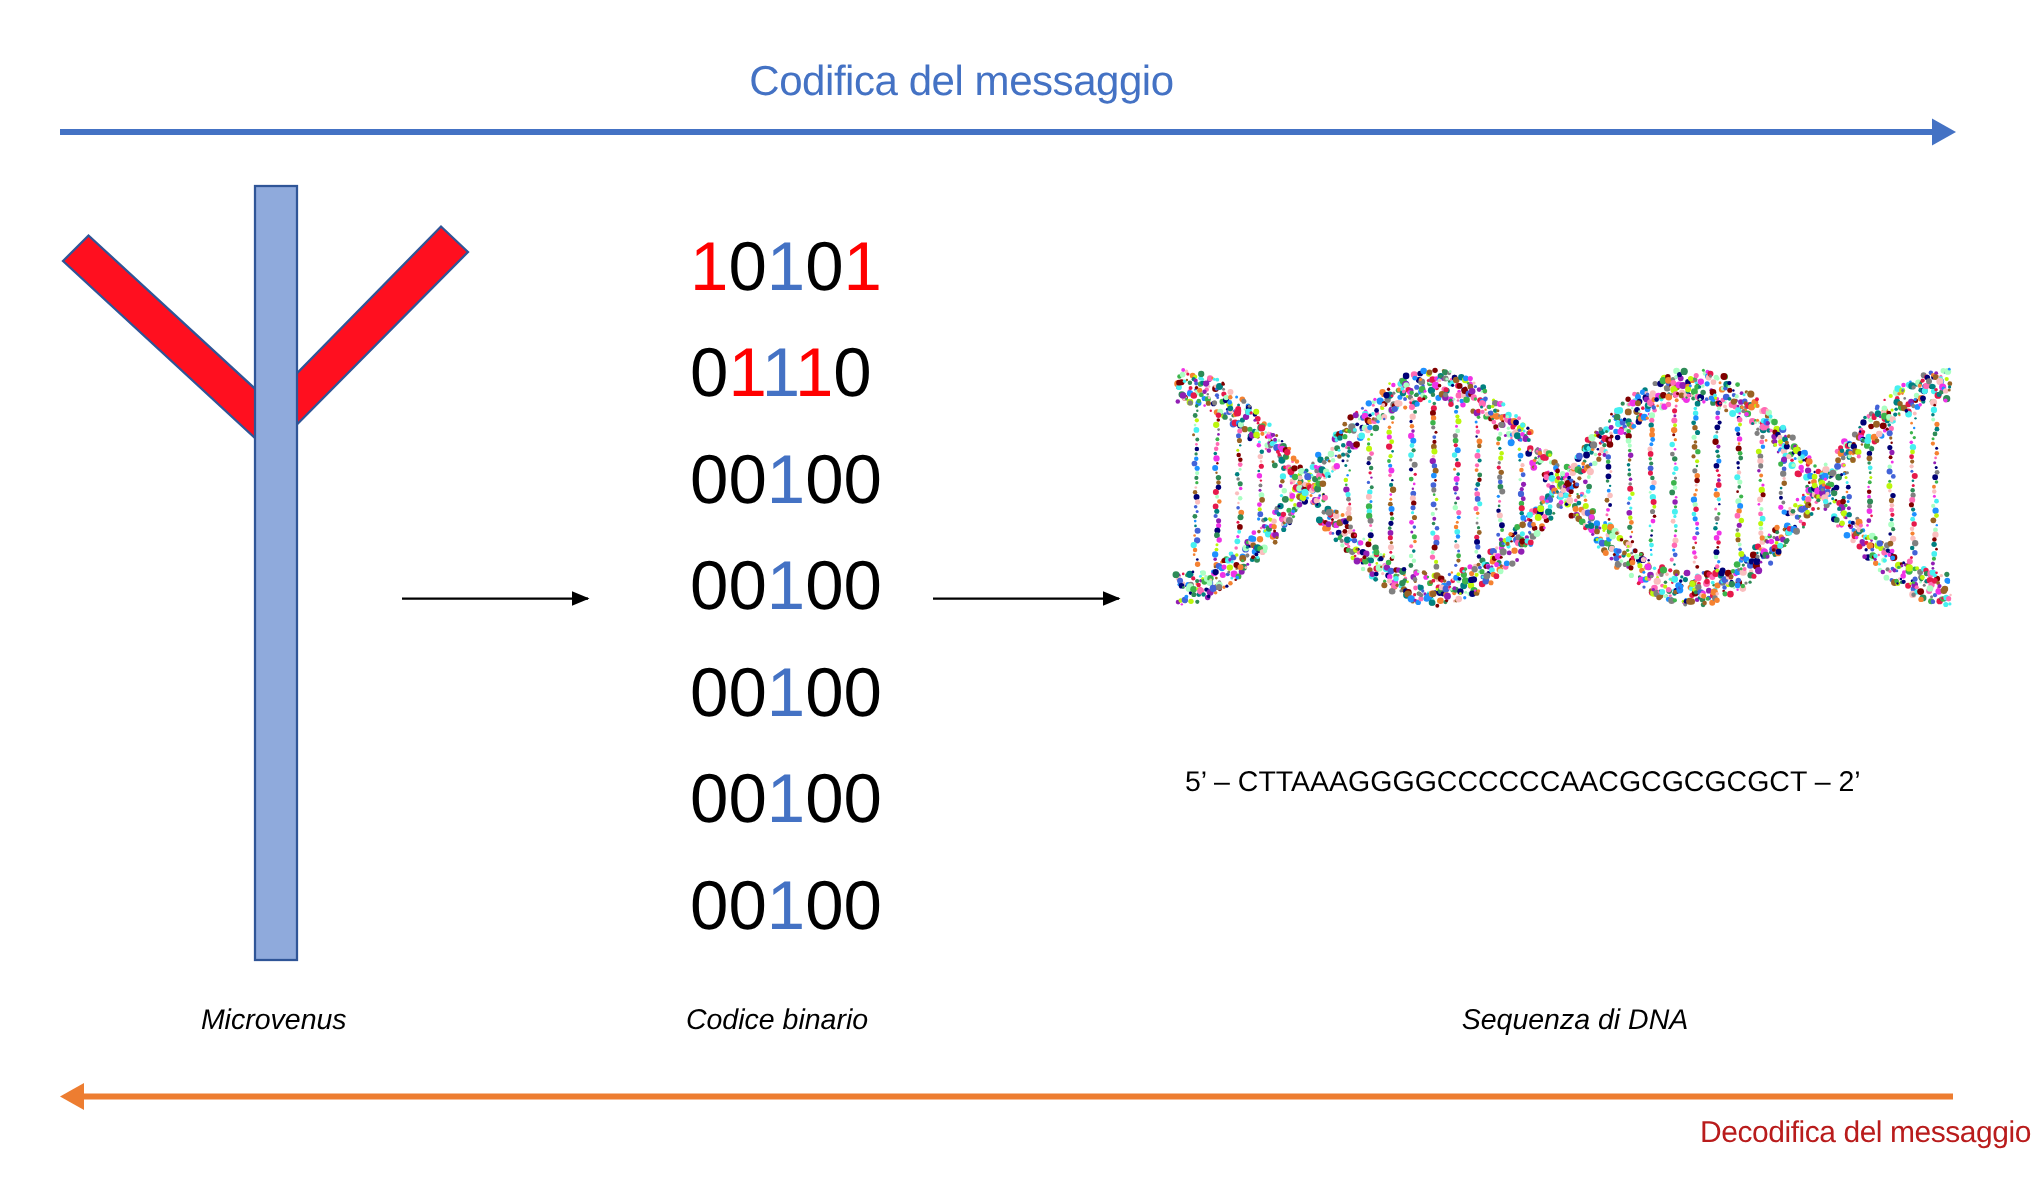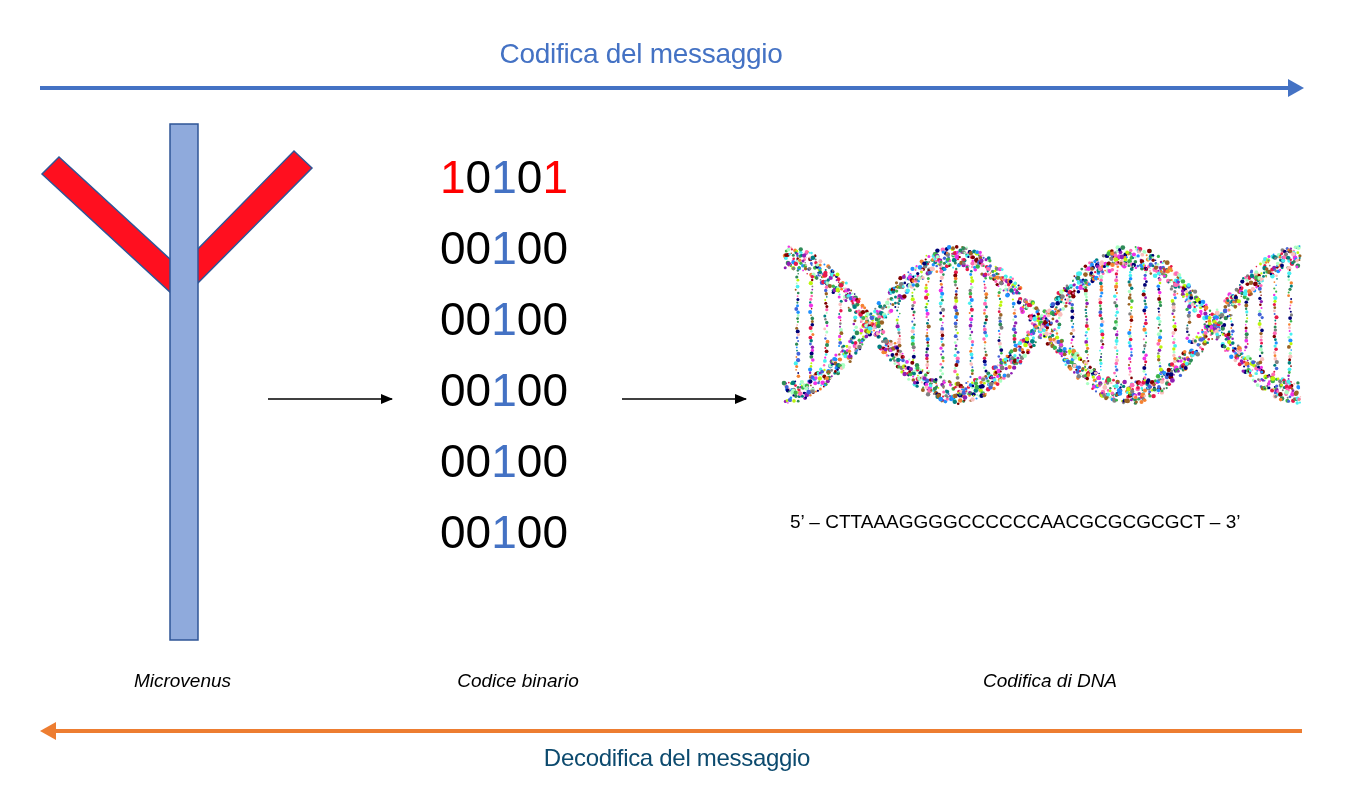--- a/index.html
+++ b/index.html
@@ -1,22 +1,22 @@
 <!DOCTYPE html>
 <html><head>
 <meta charset="utf-8">
 <style>
   html, body { margin:0; padding:0; background:#ffffff; }
   body { width:1354px; height:790px; position:relative; overflow:hidden;
          font-family:"Liberation Sans", "DejaVu Sans", sans-serif; }
   .abs { position:absolute; }
   .title-top { left:0; width:1282px; top:38px; text-align:center; font-size:28px; color:#4472C4; letter-spacing:-0.3px; }
-  .title-bottom { left:0; width:1354px; top:744px; text-align:center; font-size:24px; color:#0c4a6e; letter-spacing:-0.3px; }
+  .title-bottom { left:0; width:1354px; top:744px; text-align:right; font-size:20px; color:#b91c1c; letter-spacing:-0.3px; }
   .caption { font-size:19px; color:#000; top:670px; text-align:center;font-style:italic; }
-  .binary { left:440px; top:142px; width:170px; }
+  .binary { left:460px; top:142px; width:170px; }
   .binary-row { font-size:46px; line-height:71px; height:71px; letter-spacing:0px; color:#000; }
   .dna-seq { left:790px; top:452px; font-size:19px; line-height:28px; color:#000; white-space:pre; }
   svg { position:absolute; left:0; top:0; }
 </style>
 </head>
 <body>
 
 <div class="abs title-top">Codifica del messaggio</div>
 
 <svg width="1354" height="790">
@@ -3325,28 +3325,29 @@
       <circle cx="1291.0" cy="366.1" r="0.9" fill="#800000"></circle>
       <circle cx="1289.5" cy="369.3" r="1.9" fill="#46f0f0"></circle>
       <circle cx="1289.3" cy="372.5" r="1.4" fill="#3cb44b"></circle>
       <circle cx="1288.6" cy="375.7" r="1.3" fill="#911eb4"></circle>
       <circle cx="1288.6" cy="378.9" r="0.9" fill="#911eb4"></circle>
     </g>
 </svg>
 
 <div class="abs binary">
   <div class="binary-row"><span style="color: rgb(255, 0, 0);">1</span><span style="color: rgb(0, 0, 0);">0</span><span style="color: rgb(68, 114, 196);">1</span><span style="color: rgb(0, 0, 0);">0</span><span style="color: rgb(255, 0, 0);">1</span></div>
+  <div class="binary-row"><span style="color: rgb(0, 0, 0);">0</span><span style="color: rgb(255, 0, 0);">1</span><span style="color: rgb(68, 114, 196);">1</span><span style="color: rgb(255, 0, 0);">1</span><span style="color: rgb(0, 0, 0);">0</span></div>
   <div class="binary-row"><span style="color: rgb(0, 0, 0);">0</span><span style="color: rgb(0, 0, 0);">0</span><span style="color: rgb(68, 114, 196);">1</span><span style="color: rgb(0, 0, 0);">0</span><span style="color: rgb(0, 0, 0);">0</span></div>
   <div class="binary-row"><span style="color: rgb(0, 0, 0);">0</span><span style="color: rgb(0, 0, 0);">0</span><span style="color: rgb(68, 114, 196);">1</span><span style="color: rgb(0, 0, 0);">0</span><span style="color: rgb(0, 0, 0);">0</span></div>
   <div class="binary-row"><span style="color: rgb(0, 0, 0);">0</span><span style="color: rgb(0, 0, 0);">0</span><span style="color: rgb(68, 114, 196);">1</span><span style="color: rgb(0, 0, 0);">0</span><span style="color: rgb(0, 0, 0);">0</span></div>
   <div class="binary-row"><span style="color: rgb(0, 0, 0);">0</span><span style="color: rgb(0, 0, 0);">0</span><span style="color: rgb(68, 114, 196);">1</span><span style="color: rgb(0, 0, 0);">0</span><span style="color: rgb(0, 0, 0);">0</span></div>
   <div class="binary-row"><span style="color: rgb(0, 0, 0);">0</span><span style="color: rgb(0, 0, 0);">0</span><span style="color: rgb(68, 114, 196);">1</span><span style="color: rgb(0, 0, 0);">0</span><span style="color: rgb(0, 0, 0);">0</span></div>
 </div>
 
 <div class="abs dna-seq">
-  <div>5’ – CTTAAAGGGGCCCCCCAACGCGCGCGCT – 3’</div>
+  <div>5’ – CTTAAAGGGGCCCCCCAACGCGCGCGCT – 2’</div>
 </div>
 
 <div class="abs caption" style="left:100px; width:165px;">Microvenus</div>
 <div class="abs caption" style="left:428px; width:180px;">Codice binario</div>
-<div class="abs caption" style="left:950px; width:200px;">Codifica di DNA</div>
+<div class="abs caption" style="left:950px; width:200px;">Sequenza di DNA</div>
 
 <div class="abs title-bottom">Decodifica del messaggio</div>
 
 </body></html>

